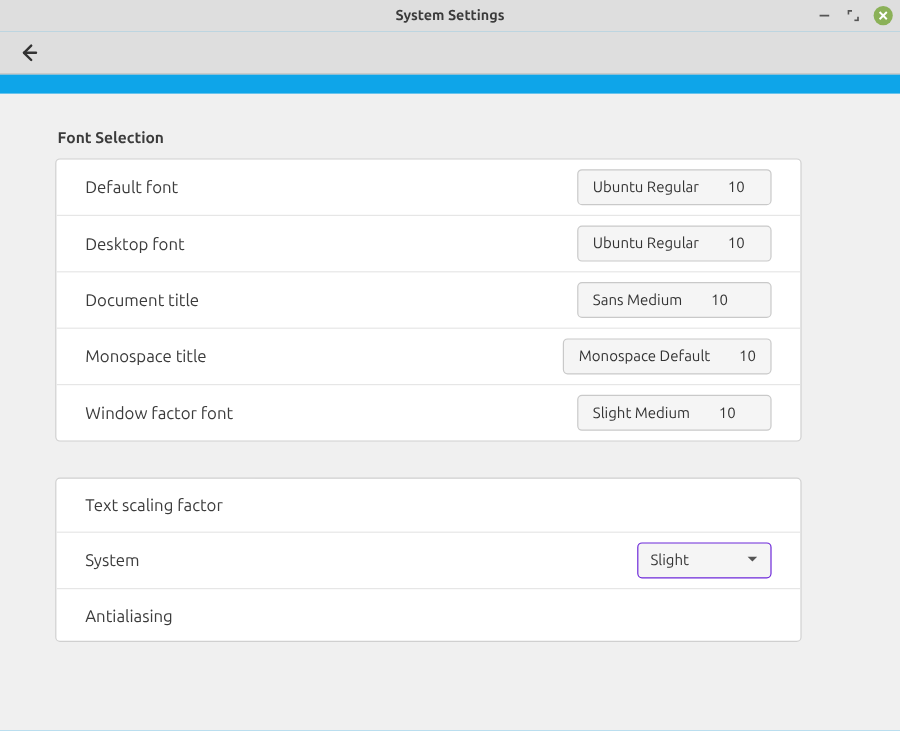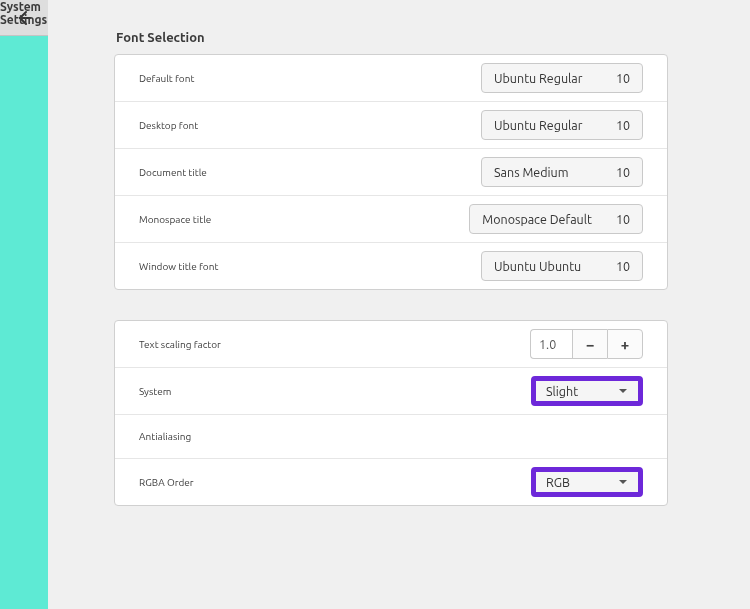--- a/index.html
+++ b/index.html
@@ -9,23 +9,23 @@
     height: 609px;
     font-family: "Ubuntu", "Segoe UI", "Helvetica Neue", Arial, sans-serif;
     font-size: 13px;
     color: #3b3b3b;
     background: #f0f0f0;
     overflow: hidden;
   }
   .window {
     width: 750px;
     height: 609px;
-    background: #5eead4;
-    display: flex;
-    flex-direction: row;
+    background: #0ea5e9;
+    display: flex;
+    flex-direction: column;
     box-sizing: border-box;
   }
   .titlebar {
     height: 26px;
     background: #dedede;
     display: flex;
     align-items: center;
     position: relative;
     box-sizing: border-box;
   }
@@ -77,24 +77,25 @@
   .back-btn {
     width: 24px;
     height: 24px;
     display: inline-flex;
     align-items: center;
     justify-content: center;
     color: #333;
   }
   .content {
     flex: 1;
-    padding: 24px 82px 20px 66px;
+    padding: 24px 82px 20px 46px;
     box-sizing: border-box;
     overflow: auto;
     background: #f0f0f0;
+    margin-top: 16px;
   }
   .section-title {
     font-weight: bold;
     font-size: 13px;
     margin: 6px 0 10px 2px;
     color: #3b3b3b;
   }
   .panel {
     background: #ffffff;
     border: 1px solid #d0d0d0;
@@ -105,34 +106,33 @@
     display: flex;
     align-items: center;
     justify-content: space-between;
     padding: 8px 24px 8px 24px;
     min-height: 44px;
     box-sizing: border-box;
     border-top: 1px solid #e6e6e6;
   }
   .row:first-child { border-top: none; }
   .row-label {
-    font-size: 10px;
+    font-size: 14px;
     color: #3c3c3c;
   }
   .font-button {
     background: #f5f5f5;
     border: 1px solid #c9c9c9;
     border-radius: 4px;
     height: 30px;
     min-width: 162px;
     padding: 0 12px;
     box-sizing: border-box;
     display: inline-flex;
     align-items: center;
-    justify-content: space-between;
     gap: 14px;
     font-size: 12.5px;
     color: #333;
     cursor: pointer;
   }
   .font-button .size {
     margin-left: 10px;
   }
   .spin-group {
     display: inline-flex;
@@ -165,21 +165,21 @@
     color: #444;
     cursor: pointer;
   }
   .spin-btn:last-child {
     border-right: 1px solid #c9c9c9;
     border-radius: 0 4px 4px 0;
   }
   .combo {
     height: 30px;
     width: 112px;
-    border: 5px solid #6d28d9;
+    border: 1px solid #6d28d9;
     border-radius: 4px;
     background: #f5f5f5;
     display: inline-flex;
     align-items: center;
     justify-content: space-between;
     padding: 0 10px;
     box-sizing: border-box;
     font-size: 12.5px;
     color: #333;
     cursor: pointer;
@@ -255,70 +255,50 @@
 
       <div class="row">
         <span class="row-label">Monospace title</span>
         <span class="font-button">
           <span>Monospace Default</span>
           <span class="size">10</span>
         </span>
       </div>
 
       <div class="row">
-        <span class="row-label">Window title font</span>
-        <span class="font-button">
-          <span>Ubuntu Ubuntu</span>
+        <span class="row-label">Window factor font</span>
+        <span class="font-button">
+          <span>Slight Medium</span>
           <span class="size">10</span>
         </span>
       </div>
 
     </div>
 
     <div class="gap"></div>
 
     <div class="panel">
 
       <div class="row">
         <span class="row-label">Text scaling factor</span>
-        <span class="spin-group">
-          <span class="spin-value">1.0</span>
-          <span class="spin-btn">
-            <span>−</span>
-          </span>
-          <span class="spin-btn">
-            <span>+</span>
-          </span>
-        </span>
       </div>
 
       <div class="row">
         <span class="row-label">System</span>
         <span class="combo">
           <span>Slight</span>
           <span class="chev">
             <svg width="10" height="10" viewBox="0 0 10 10">
                 <path d="M1 3 L5 7 L9 3 Z" fill="#555"></path>
               </svg>
           </span>
         </span>
       </div>
 
       <div class="row">
         <span class="row-label">Antialiasing</span>
       </div>
 
-      <div class="row">
-        <span class="row-label">RGBA Order</span>
-        <span class="combo">
-          <span>RGB</span>
-          <span class="chev">
-            <svg width="10" height="10" viewBox="0 0 10 10">
-                <path d="M1 3 L5 7 L9 3 Z" fill="#555"></path>
-              </svg>
-          </span>
-        </span>
-      </div>
 
     </div>
 
   </div>
 </div>
 
 </body></html>

